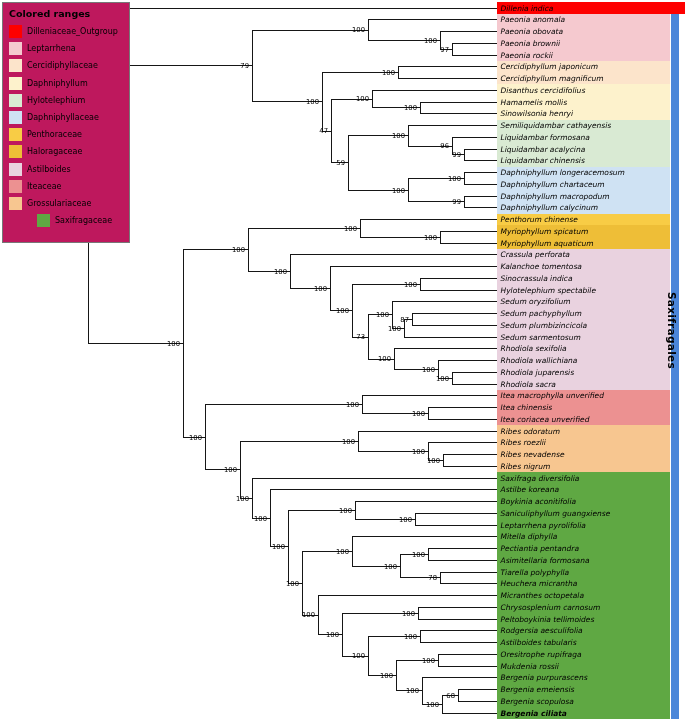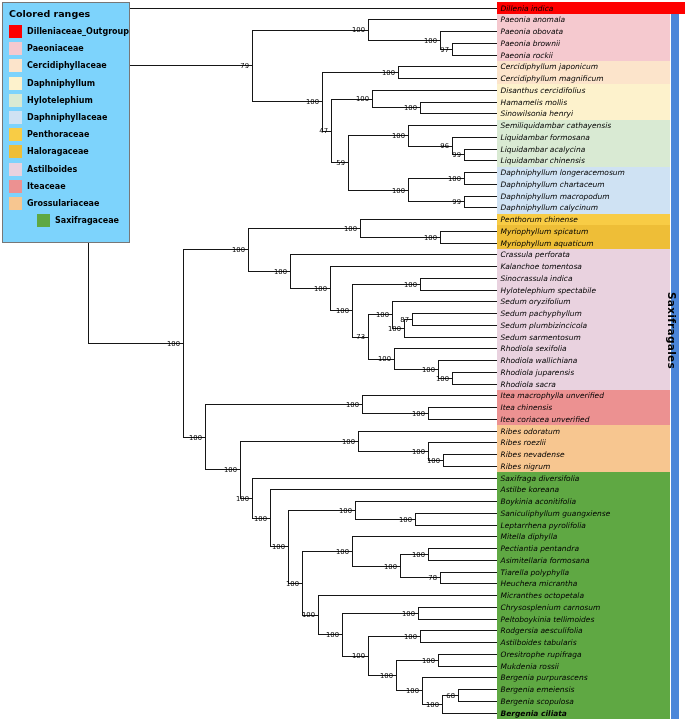--- a/index.html
+++ b/index.html
@@ -1,25 +1,25 @@
 <!DOCTYPE html>
 <html><head>
 <meta charset="utf-8">
 <style>
   html,body{margin:0;padding:0;}
   body{width:685px;height:719px;position:relative;background:#ffffff;
        font-family:"DejaVu Sans",sans-serif;overflow:hidden;}
   #tree-svg{position:absolute;left:0;top:0;z-index:1;}
-  .legend{position:absolute;left:2px;top:2px;width:128px;background:#7dd3fc;
+  .legend{position:absolute;left:2px;top:2px;width:128px;background:#be185d;
           border:1px solid #777;padding:5px 5px 6px 6px;box-sizing:border-box;z-index:3;}
   .legend-title{font-weight:bold;font-size:9.5px;color:#000;margin-bottom:6px;}
   .legend-item{display:flex;align-items:center;margin-bottom:4.2px;}
   .legend-item:last-child{margin-bottom:9px;padding-left:28px;}
   .swatch{width:13px;height:13px;margin-right:5px;flex:none;display:inline-block;}
-  .legend-label{font-size:8px;color:#000;white-space:nowrap;font-weight:bold;}
+  .legend-label{font-size:8px;color:#000;white-space:nowrap;}
   .clade-label{position:absolute;left:666px;top:292px;z-index:2;writing-mode:vertical-rl;
                font-weight:bold;font-size:10.5px;color:#000;letter-spacing:.3px;}
 </style>
 </head>
 <body>
 
 <svg id="tree-svg" width="685" height="719" viewBox="0 0 685 719">
     <g>
       <rect x="497" y="2.125" width="188" height="11.75" fill="#fe0000" shape-rendering="crispEdges"></rect>
       <rect x="497" y="13.875" width="172.5" height="11.75" fill="#f5c9cf" shape-rendering="crispEdges"></rect>
@@ -394,21 +394,21 @@
 
 <div class="legend">
   <div class="legend-title">Colored ranges</div>
   <div>
       <div class="legend-item">
         <span class="swatch" style="background: rgb(254, 0, 0);"></span>
         <span class="legend-label">Dilleniaceae_Outgroup</span>
       </div>
       <div class="legend-item">
         <span class="swatch" style="background: rgb(245, 201, 207);"></span>
-        <span class="legend-label">Paeoniaceae</span>
+        <span class="legend-label">Leptarrhena</span>
       </div>
       <div class="legend-item">
         <span class="swatch" style="background: rgb(252, 228, 203);"></span>
         <span class="legend-label">Cercidiphyllaceae</span>
       </div>
       <div class="legend-item">
         <span class="swatch" style="background: rgb(253, 242, 204);"></span>
         <span class="legend-label">Daphniphyllum</span>
       </div>
       <div class="legend-item">

